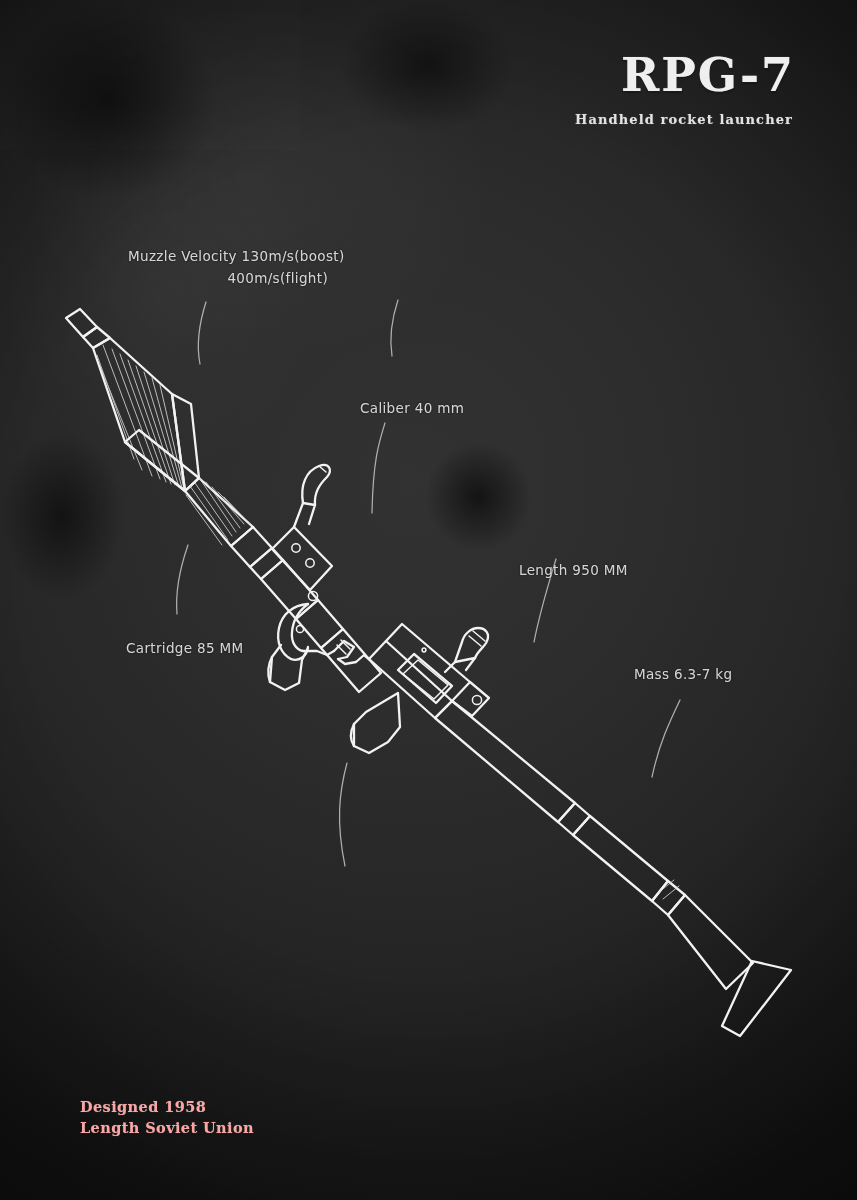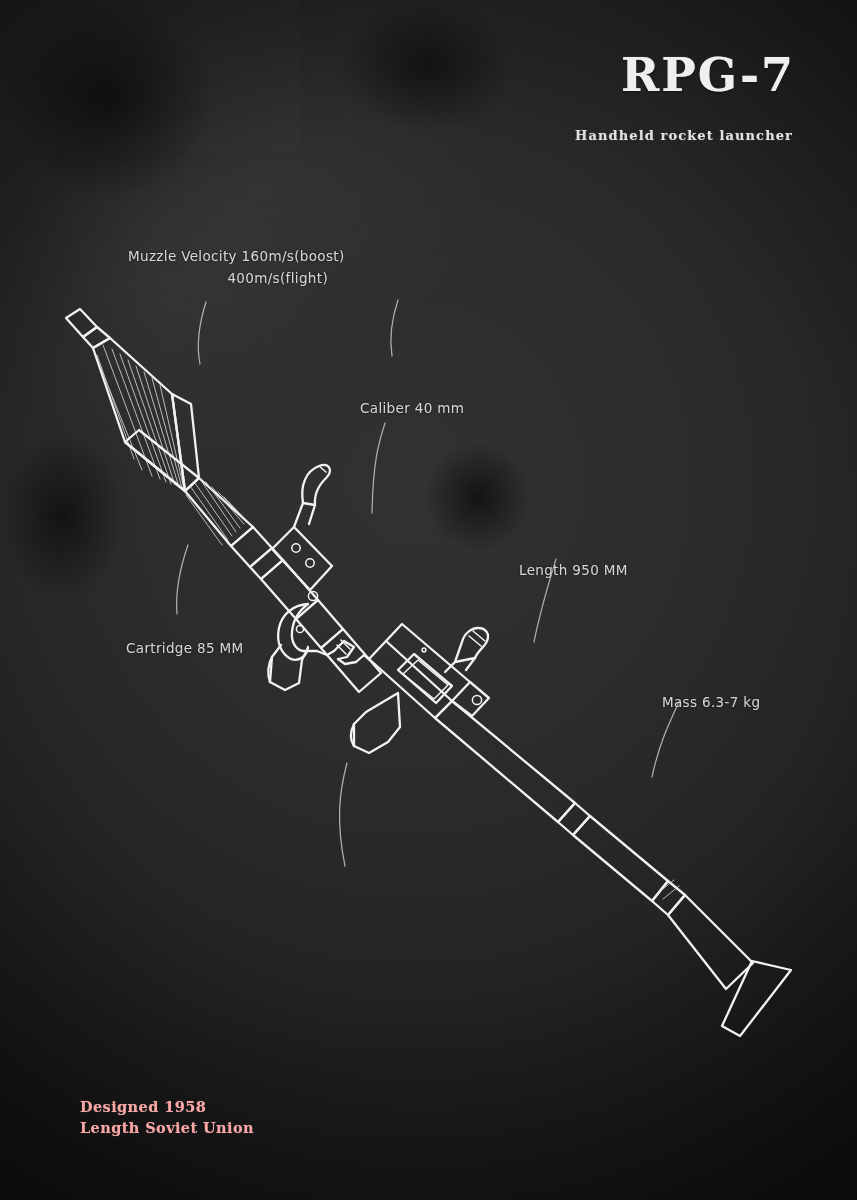--- a/index.html
+++ b/index.html
@@ -79,21 +79,21 @@
         rgba(0,0,0,0) 1px 3px);
     -webkit-background-clip:text;
     background-clip:text;
   }
   .subtitle{
     font-family:"DejaVu Serif", serif;
     font-weight:700;
     font-size:13px;
     letter-spacing:1.1px;
     color:#e2e2e2;
-    margin:30px 2px 0 0;
+    margin:14px 2px 0 0;
     text-shadow:0 0 1px rgba(255,255,255,.35);
   }
 
   .footer{
     position:absolute;
     left:80px;bottom:62px;
     font-family:"DejaVu Serif", serif;
     font-weight:700;
     font-size:14.5px;
     letter-spacing:.4px;
@@ -313,37 +313,37 @@
 
     </g>
   </svg>
 
   <div class="title-block">
     <h1 class="title"><span class="title-hatch">RPG-7</span></h1>
     <div class="subtitle">Handheld rocket launcher</div>
   </div>
 
   <div class="callout right" style="left:128px;top:246px;width:200px;">
-    <div>Muzzle Velocity 160m/s(boost)</div>
+    <div>Muzzle Velocity 130m/s(boost)</div>
     <div>400m/s(flight)</div>
   </div>
 
   <div class="callout" style="left:360px;top:398px;">
     <div>Caliber 40 mm</div>
   </div>
 
   <div class="callout" style="left:519px;top:560px;">
     <div>Length 950 MM</div>
   </div>
 
   <div class="callout" style="left:126px;top:638px;">
     <div>Cartridge 85 MM</div>
   </div>
 
-  <div class="callout" style="left:634px;top:692px;margin-left:28px;">
+  <div class="callout" style="left:634px;top:664px;">
     <div>Mass 6.3-7 kg</div>
   </div>
 
 
   <div class="footer">
     <div>Designed 1958</div>
     <div>Length Soviet Union</div>
   </div>
 
   <div class="bg-vignette"></div>

